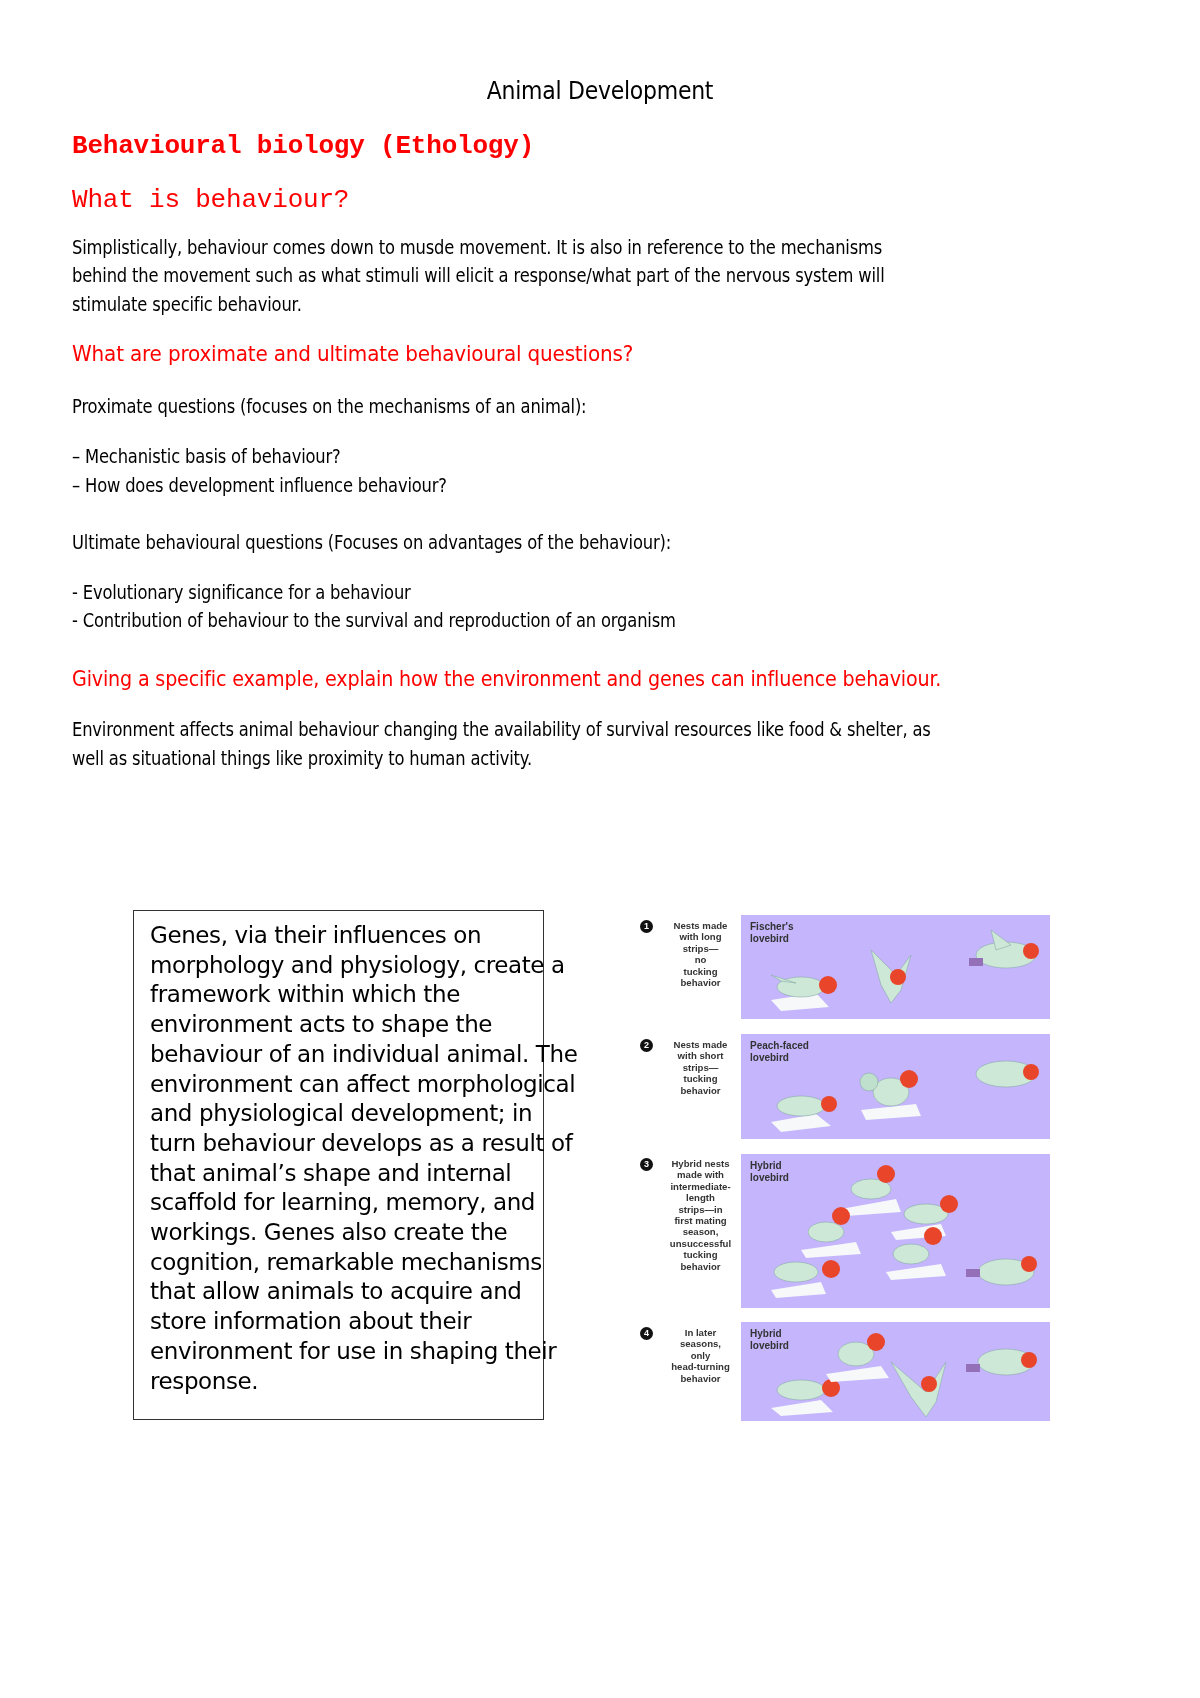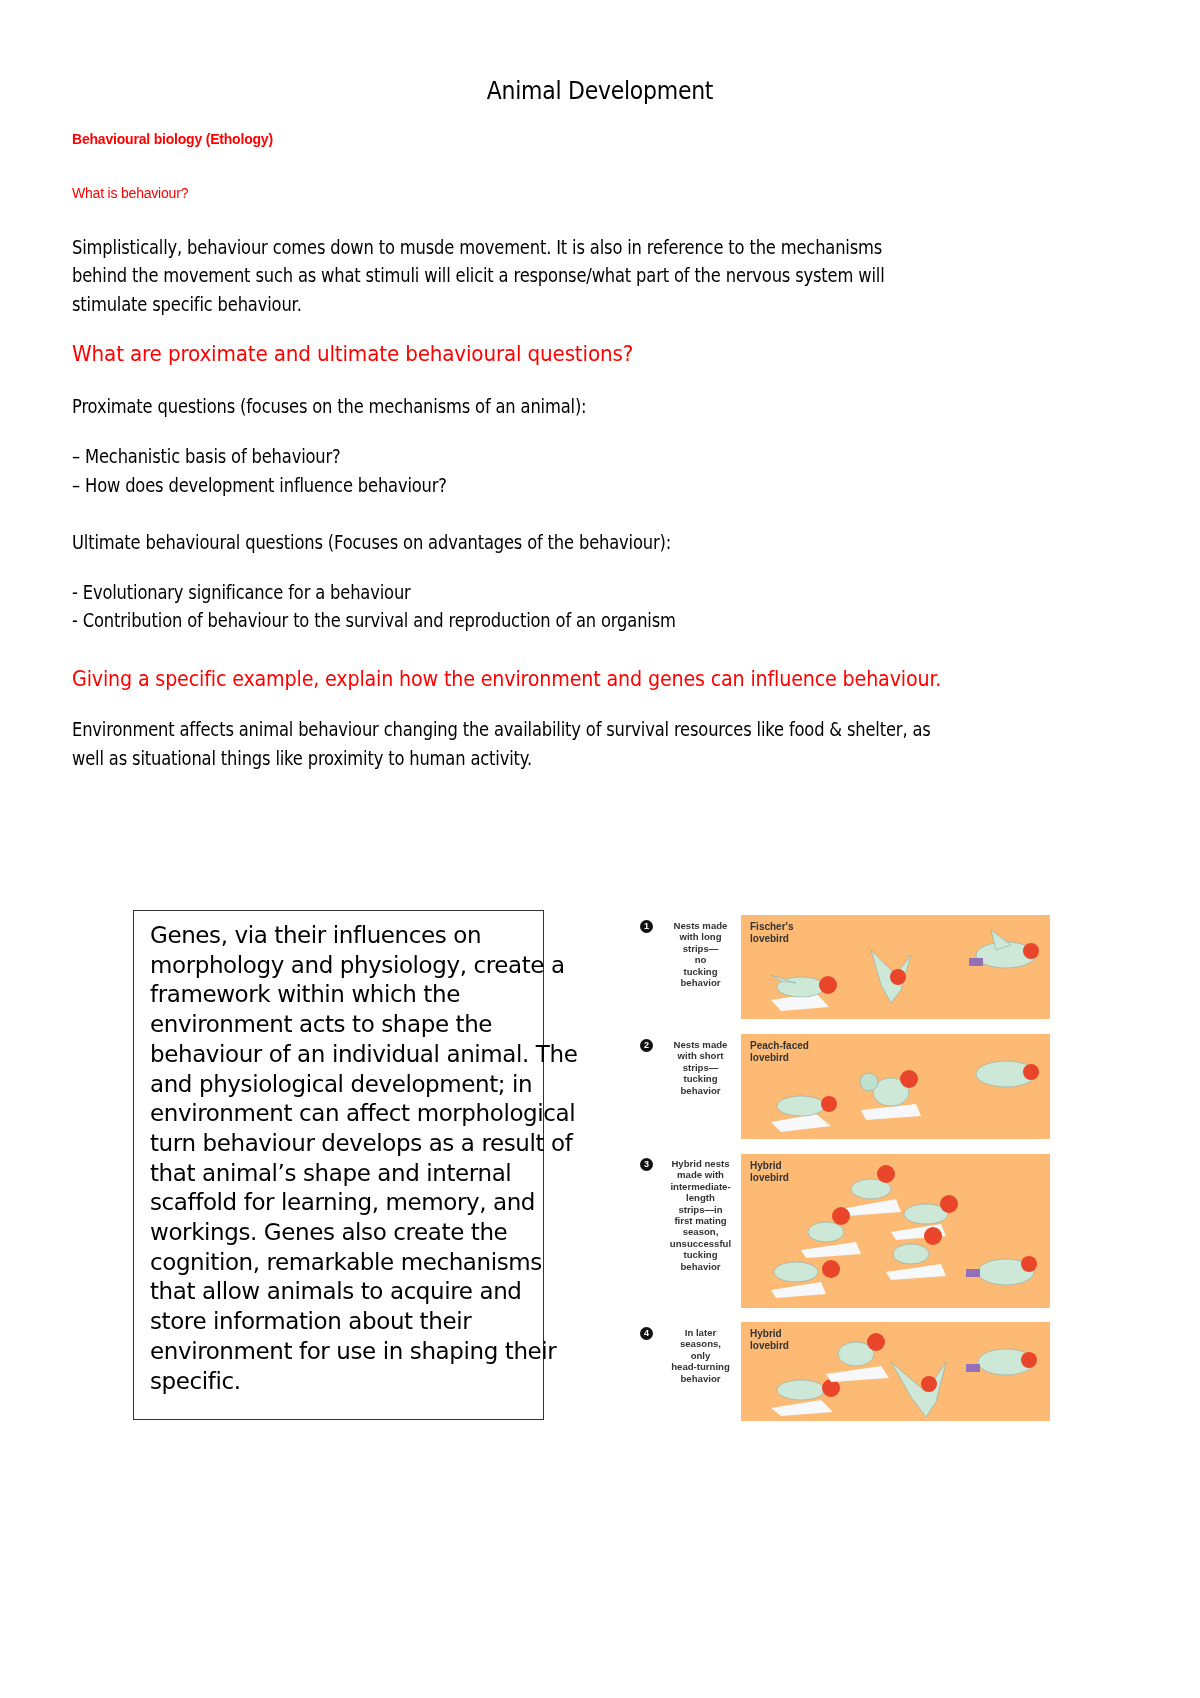--- a/index.html
+++ b/index.html
@@ -11,37 +11,37 @@
     .page { position: absolute; left: 0; top: 0; width: 1200px; height: 1422px; }
     .title {
       position: absolute; left: 0; width: 1200px; top: 76px; text-align: center;
       font-size: 25px; font-weight: normal; letter-spacing: -0.3px;
       font-family: "DejaVu Sans", sans-serif; transform: scaleX(0.88);
     }
     .t { position: absolute; left: 72px; font-size: 19.5px; white-space: nowrap; letter-spacing: -0.2px; }
     .narrow { transform-origin: left top; }
     .red { color: #ff0000; }
     .bold { font-weight: bold; }
-    .h1 { font-size: 14px; font-family: Liberation Sans, sans-serif; }
+    .h1 { font-size: 26px; font-family: Liberation Mono, monospace; }
     .h2 { font-size: 21.5px; font-family: "DejaVu Sans", sans-serif; }
     .body-text { font-family: "DejaVu Sans", sans-serif; font-size: 19px; }
 
     .box {
       position: absolute; left: 133px; top: 910px; width: 411px; height: 510px;
       border: 1.5px solid #333; box-sizing: border-box;
     }
     .box-text {
       position: absolute; left: 150px; top: 921px; width: 380px;
       font-family: "DejaVu Sans", sans-serif; font-size: 23px; line-height: 29.7px;
       letter-spacing: -0.4px;
     }
     .box-text div { white-space: nowrap; }
 
     .figure { position: absolute; left: 640px; top: 910px; width: 420px; height: 520px; }
-    .panel { position: absolute; left: 101px; width: 309px; background: #fdba74; overflow: hidden; }
+    .panel { position: absolute; left: 101px; width: 309px; background: #c4b5fd; overflow: hidden; }
     .step {
       position: absolute; left: 8px; width: 95px;
       font-family: "Liberation Sans", sans-serif; font-weight: bold; font-size: 9.6px;
       line-height: 11.4px; color: #333;
     }
     .step-num {
       position: absolute; left: -8px; top: 0; width: 13px; height: 13px; border-radius: 50%;
       background: #111; color: #fff; font-size: 9px; text-align: center; line-height: 13px;
     }
     .step-lines { padding-left: 10px; text-align: center; }
@@ -81,31 +81,31 @@
   <div class="t body-text narrow" style="top:718px; transform:scaleX(0.86);">Environment affects animal behaviour changing the availability of survival resources like food &amp; shelter, as</div>
   <div class="t body-text narrow" style="top:747px; transform:scaleX(0.86);">well as situational things like proximity to human activity.</div>
 
   <div class="box"></div>
   <div class="box-text">
     <div>Genes, via their influences on</div>
     <div>morphology and physiology, create a</div>
     <div>framework within which the</div>
     <div>environment acts to shape the</div>
     <div>behaviour of an individual animal. The</div>
+    <div>environment can affect morphological</div>
     <div>and physiological development; in</div>
-    <div>environment can affect morphological</div>
     <div>turn behaviour develops as a result of</div>
     <div>that animal’s shape and internal</div>
     <div>scaffold for learning, memory, and</div>
     <div>workings. Genes also create the</div>
     <div>cognition, remarkable mechanisms</div>
     <div>that allow animals to acquire and</div>
     <div>store information about their</div>
     <div>environment for use in shaping their</div>
-    <div>specific.</div>
+    <div>response.</div>
   </div>
 
   <div class="figure">
 
     <div class="step" style="top:10px;">
       <span class="step-num">1</span>
       <div class="step-lines">
         <div>Nests made</div>
         <div>with long</div>
         <div>strips—</div>

